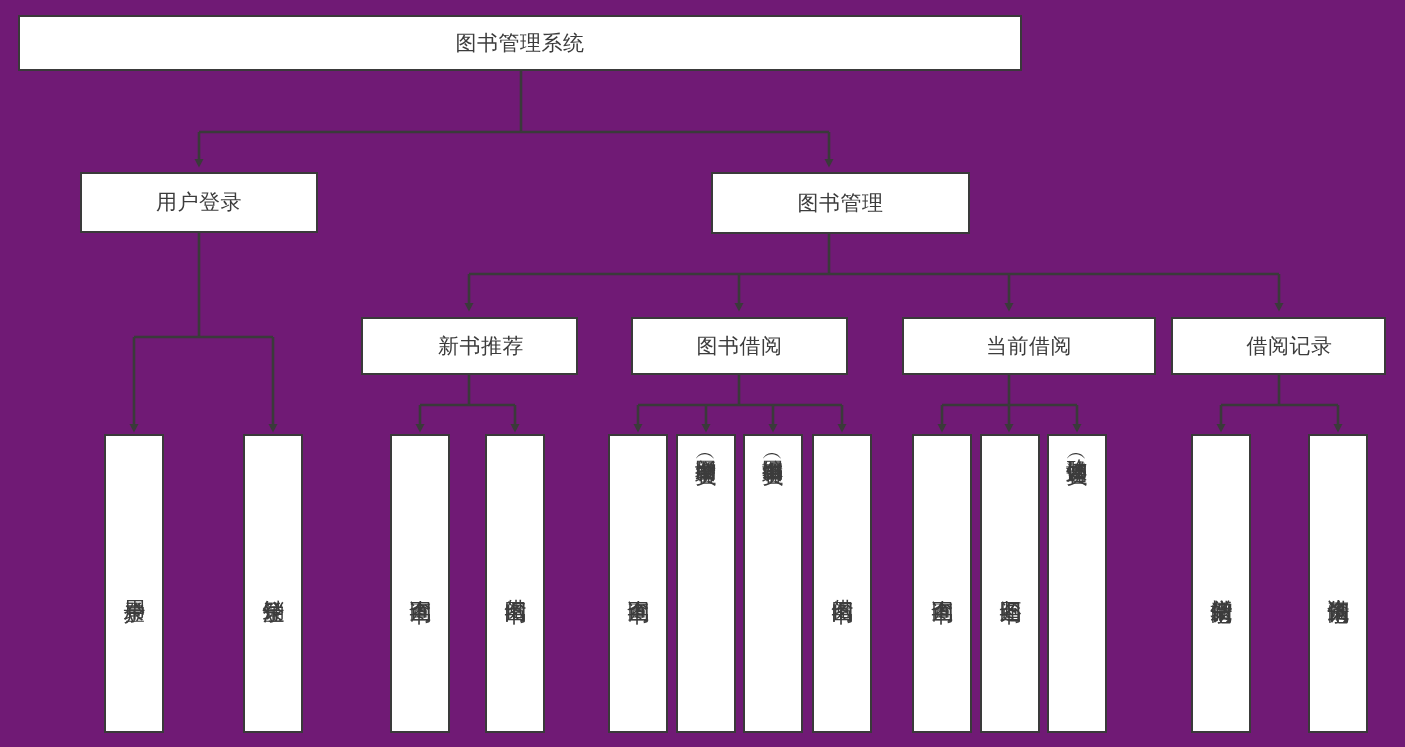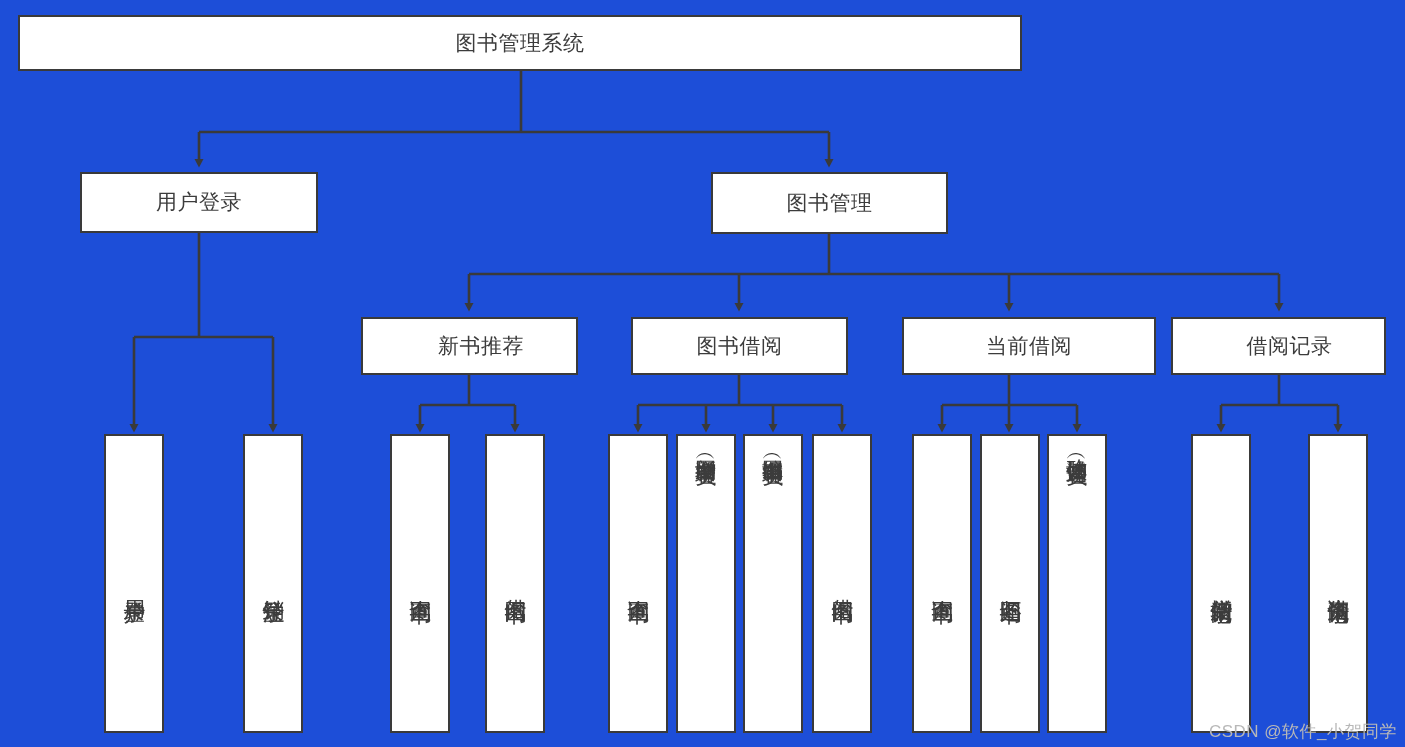--- a/index.html
+++ b/index.html
@@ -8,21 +8,21 @@
     padding: 0;
     background: #ffffff;
   }
   body {
     font-family: "Liberation Sans", "DejaVu Sans", sans-serif;
   }
   #diagram-root {
     position: relative;
     width: 1405px;
     height: 747px;
-    background: #1d4ed8;
+    background: #701a75;
     overflow: hidden;
   }
   svg.wires {
     position: absolute;
     left: 0;
     top: 0;
     width: 1405px;
     height: 747px;
     pointer-events: none;
   }
@@ -131,21 +131,21 @@
   </svg>
 
   <div class="node horiz" style="left:18px; top:15px; width:1004px; height:56px;">
     <span class="label">图书管理系统</span>
   </div>
 
   <div class="node horiz" style="left:80px; top:172px; width:238px; height:61px;">
     <span class="label">用户登录</span>
   </div>
 
-  <div class="node horiz" style="left:711px; top:172px; width:237px; height:62px;">
+  <div class="node horiz" style="left:711px; top:172px; width:259px; height:62px;">
     <span class="label">图书管理</span>
   </div>
 
   <div class="node horiz" style="left:361px; top:317px; width:217px; height:58px;padding-left:23px;">
     <span class="label">新书推荐</span>
   </div>
 
   <div class="node horiz" style="left:631px; top:317px; width:217px; height:58px;">
     <span class="label">图书借阅</span>
   </div>
@@ -203,15 +203,14 @@
   </div>
 
   <div class="node vert fitted" style="left:1191px; top:434px; width:60px; height:299px;">
     <span class="label">新增借阅记录</span>
   </div>
 
   <div class="node vert fitted" style="left:1308px; top:434px; width:60px; height:299px;">
     <span class="label">查询借阅记录</span>
   </div>
 
-  <div id="watermark">CSDN @软件_小贺同学</div>
 
 </div>
 
 </body></html>

